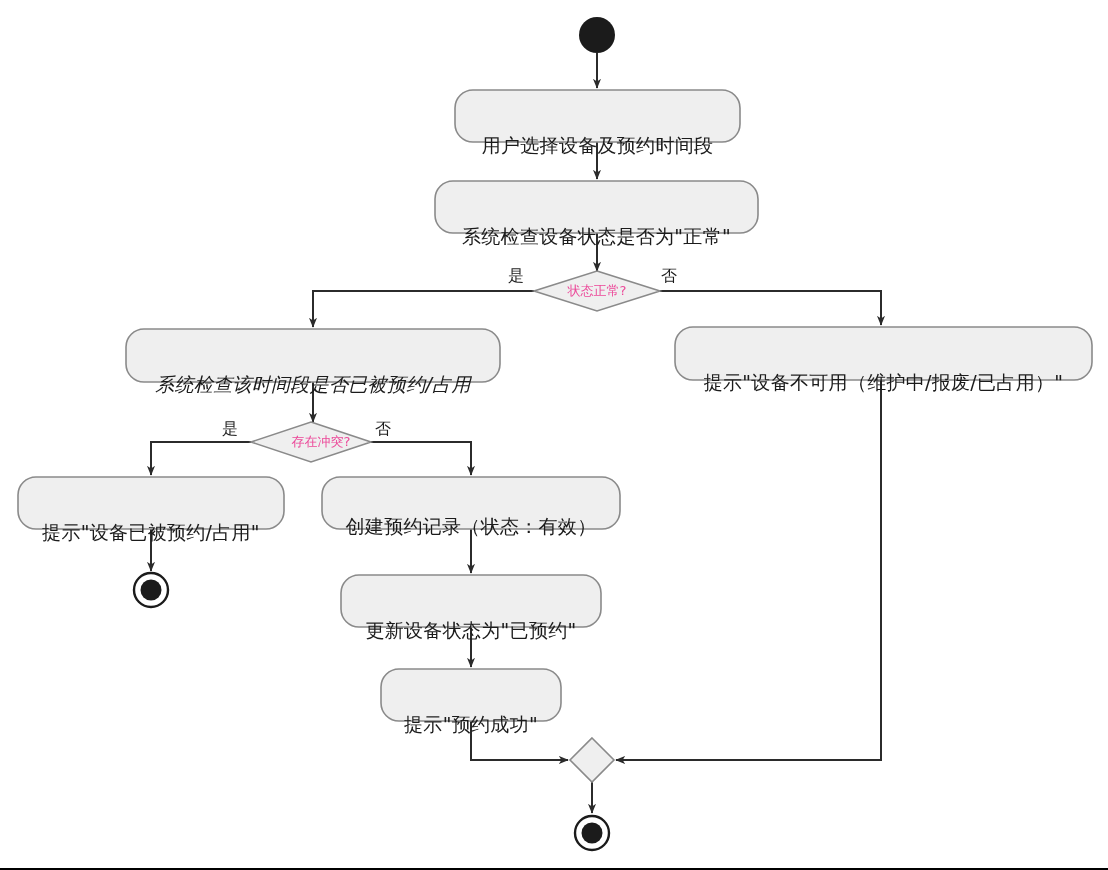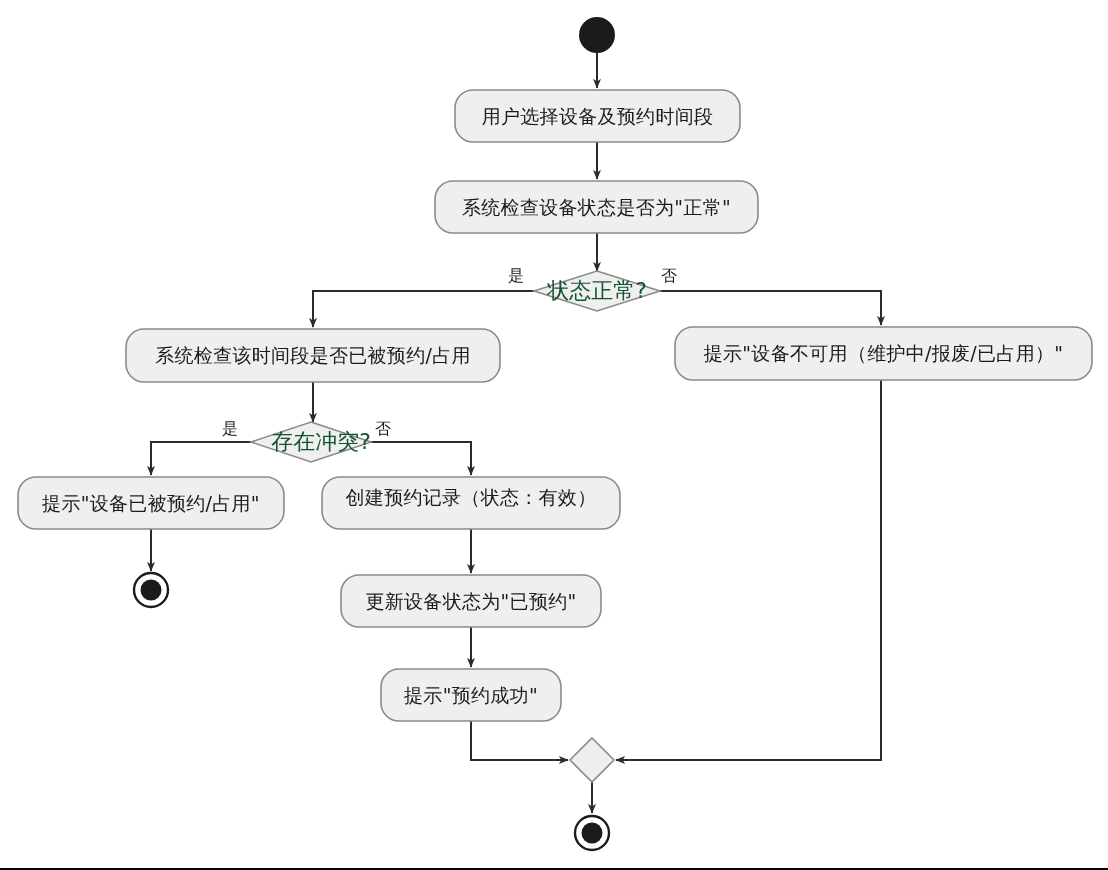--- a/index.html
+++ b/index.html
@@ -31,36 +31,37 @@
     display: flex;
     align-items: center;
     justify-content: center;
     text-align: center;
     color: #1b1b1b;
     font-size: 19px;
     line-height: 1.2;
     letter-spacing: 0.3px;
     white-space: nowrap;
     pointer-events: none;
+    margin-top: 29px;
   }
   .edge-label {
     position: absolute;
     color: #1b1b1b;
     font-size: 16px;
     line-height: 1;
     white-space: nowrap;
     pointer-events: none;
   }
   .diamond-label {
     position: absolute;
     display: flex;
     align-items: center;
     justify-content: center;
-    color: #14532d;
-    font-size: 22px;
+    color: #ec4899;
+    font-size: 13px;
     white-space: nowrap;
     pointer-events: none;
   }
 </style>
 </head>
 <body>
 
 <div id="canvas">
 
   <svg id="diagram-svg" viewBox="0 0 1108 870">
@@ -138,21 +139,21 @@
       </g>
     </g>
   </svg>
 
   <div class="node-label" style="left:455px; top:90px; width:285px; height:52px;">用户选择设备及预约时间段</div>
 
   <div class="node-label" style="left:435px; top:181px; width:323px; height:52px;">系统检查设备状态是否为"正常"</div>
 
   <div class="diamond-label" style="left:534px; top:271px; width:126px; height:40px;">状态正常?</div>
 
-  <div class="node-label" style="left:126px; top:329px; width:374px; height:53px;">系统检查该时间段是否已被预约/占用</div>
+  <div class="node-label" style="left:126px; top:329px; width:374px; height:53px;font-style:italic;">系统检查该时间段是否已被预约/占用</div>
 
   <div class="node-label" style="left:675px; top:327px; width:417px; height:53px;">提示"设备不可用（维护中/报废/已占用）"</div>
 
   <div class="diamond-label" style="left:261px; top:422px; width:120px; height:40px;">存在冲突?</div>
 
   <div class="node-label" style="left:18px; top:477px; width:266px; height:52px;">提示"设备已被预约/占用"</div>
 
   <div class="node-label" style="left:322px; top:477px; width:298px; height:40px;">创建预约记录（状态：有效）</div>
 
   <div class="node-label" style="left:341px; top:575px; width:260px; height:52px;">更新设备状态为"已预约"</div>

